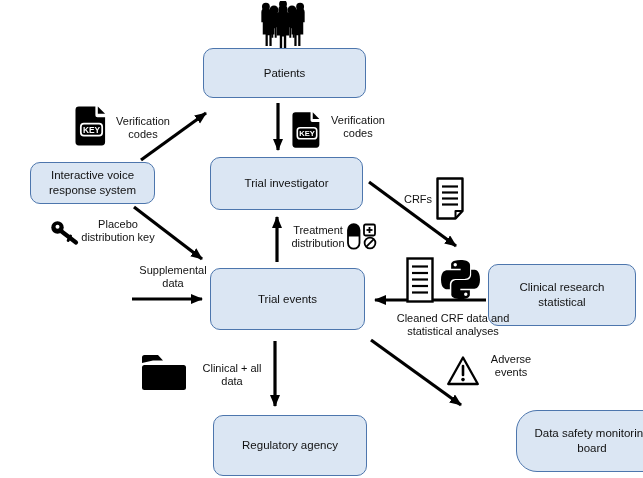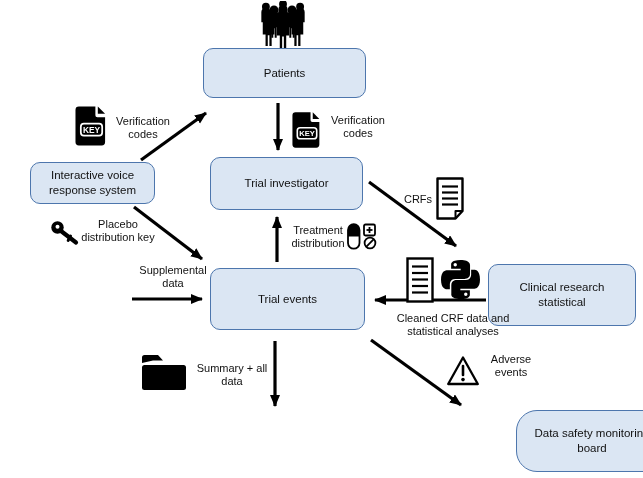--- a/index.html
+++ b/index.html
@@ -45,33 +45,36 @@
   </div>
   <div class="node" style="left:210px;top:157px;width:153px;height:53px;">
     <span>Trial investigator</span>
   </div>
   <div class="node" style="left:210px;top:268px;width:155px;height:62px;">
     <span>Trial events</span>
   </div>
   <div class="node" style="left:488px;top:264px;width:148px;height:62px;">
     <span>Clinical research statistical</span>
   </div>
+  <div class="node" style="left:213px;top:415px;width:154px;height:61px;">
+    <span>Regulatory agency</span>
+  </div>
   <div class="node" style="left:516px;top:410px;width:152px;height:62px;border-radius:21px;">
     <span>Data safety monitoring board</span>
   </div>
 
   <div class="elabel" style="left:110px;top:115px;width:66px;">Verification codes</div>
   <div class="elabel" style="left:324px;top:114px;width:68px;">Verification codes</div>
   <div class="elabel" style="left:72px;top:218px;width:92px;">Placebo distribution key</div>
   <div class="elabel" style="left:133px;top:264px;width:80px;">Supplemental data</div>
   <div class="elabel" style="left:288px;top:224px;width:60px;">Treatment distribution</div>
   <div class="elabel" style="left:400px;top:193px;width:36px;">CRFs</div>
   <div class="elabel" style="left:368px;top:312px;width:122px;margin-left:24px;">Cleaned CRF data and statistical analyses</div>
   <div class="elabel" style="left:482px;top:353px;width:58px;">Adverse events</div>
-  <div class="elabel" style="left:192px;top:362px;width:80px;">Summary + all data</div>
+  <div class="elabel" style="left:192px;top:362px;width:80px;">Clinical + all data</div>
 
   <div class="icon" style="left:256px;top:1px;width:54px;height:47px;">
     <svg viewBox="0 0 60 52" fill="#000">
       <defs>
         <g id="person">
           <circle cx="0" cy="-15" r="5.6"></circle>
           <path d="M-6.5,-7.5 a6.5,6.5 0 0 1 13,0 L6.5,7 L3.4,7 L3.4,20 L0.9,20 L0.9,8 L-0.9,8 L-0.9,20 L-3.4,20 L-3.4,7 L-6.5,7 Z"></path>
         </g>
       </defs>
       <use href="#person" transform="translate(11,18) scale(0.78)"></use>

